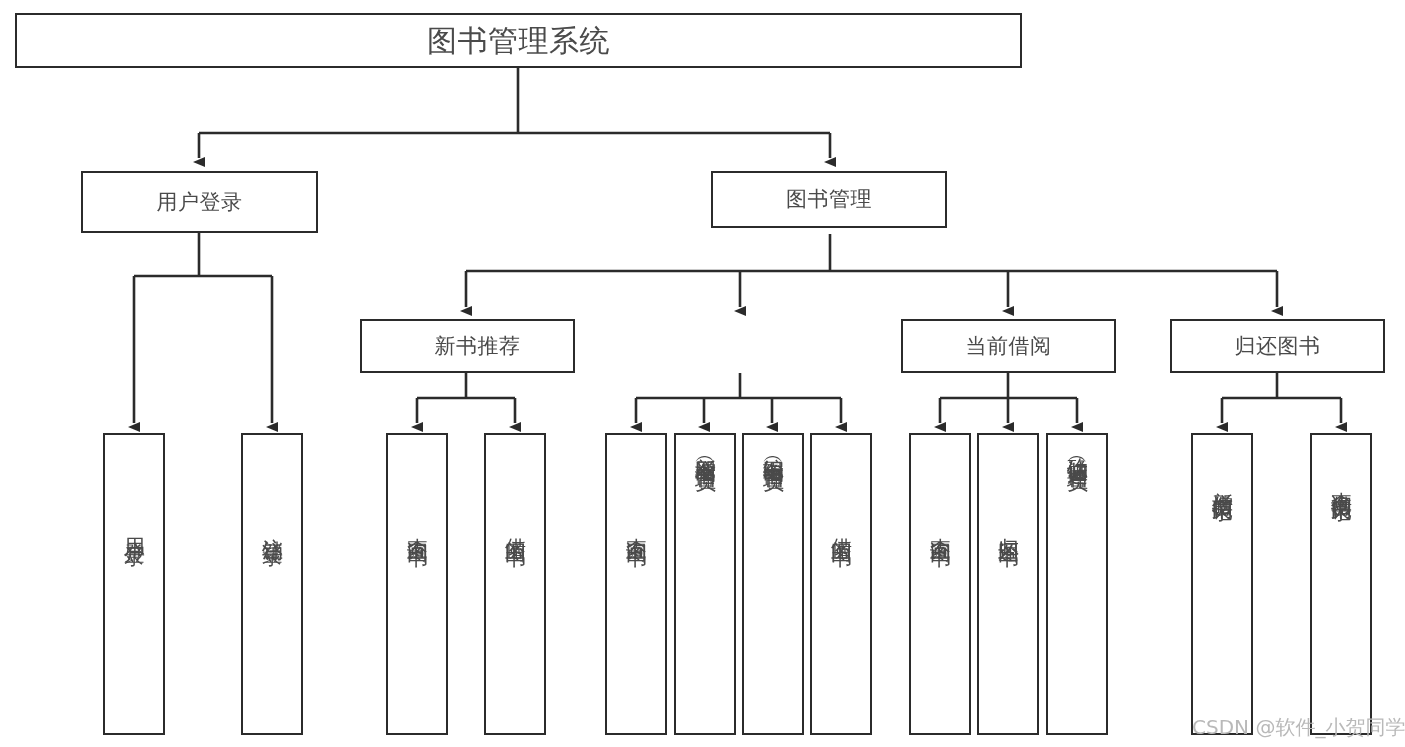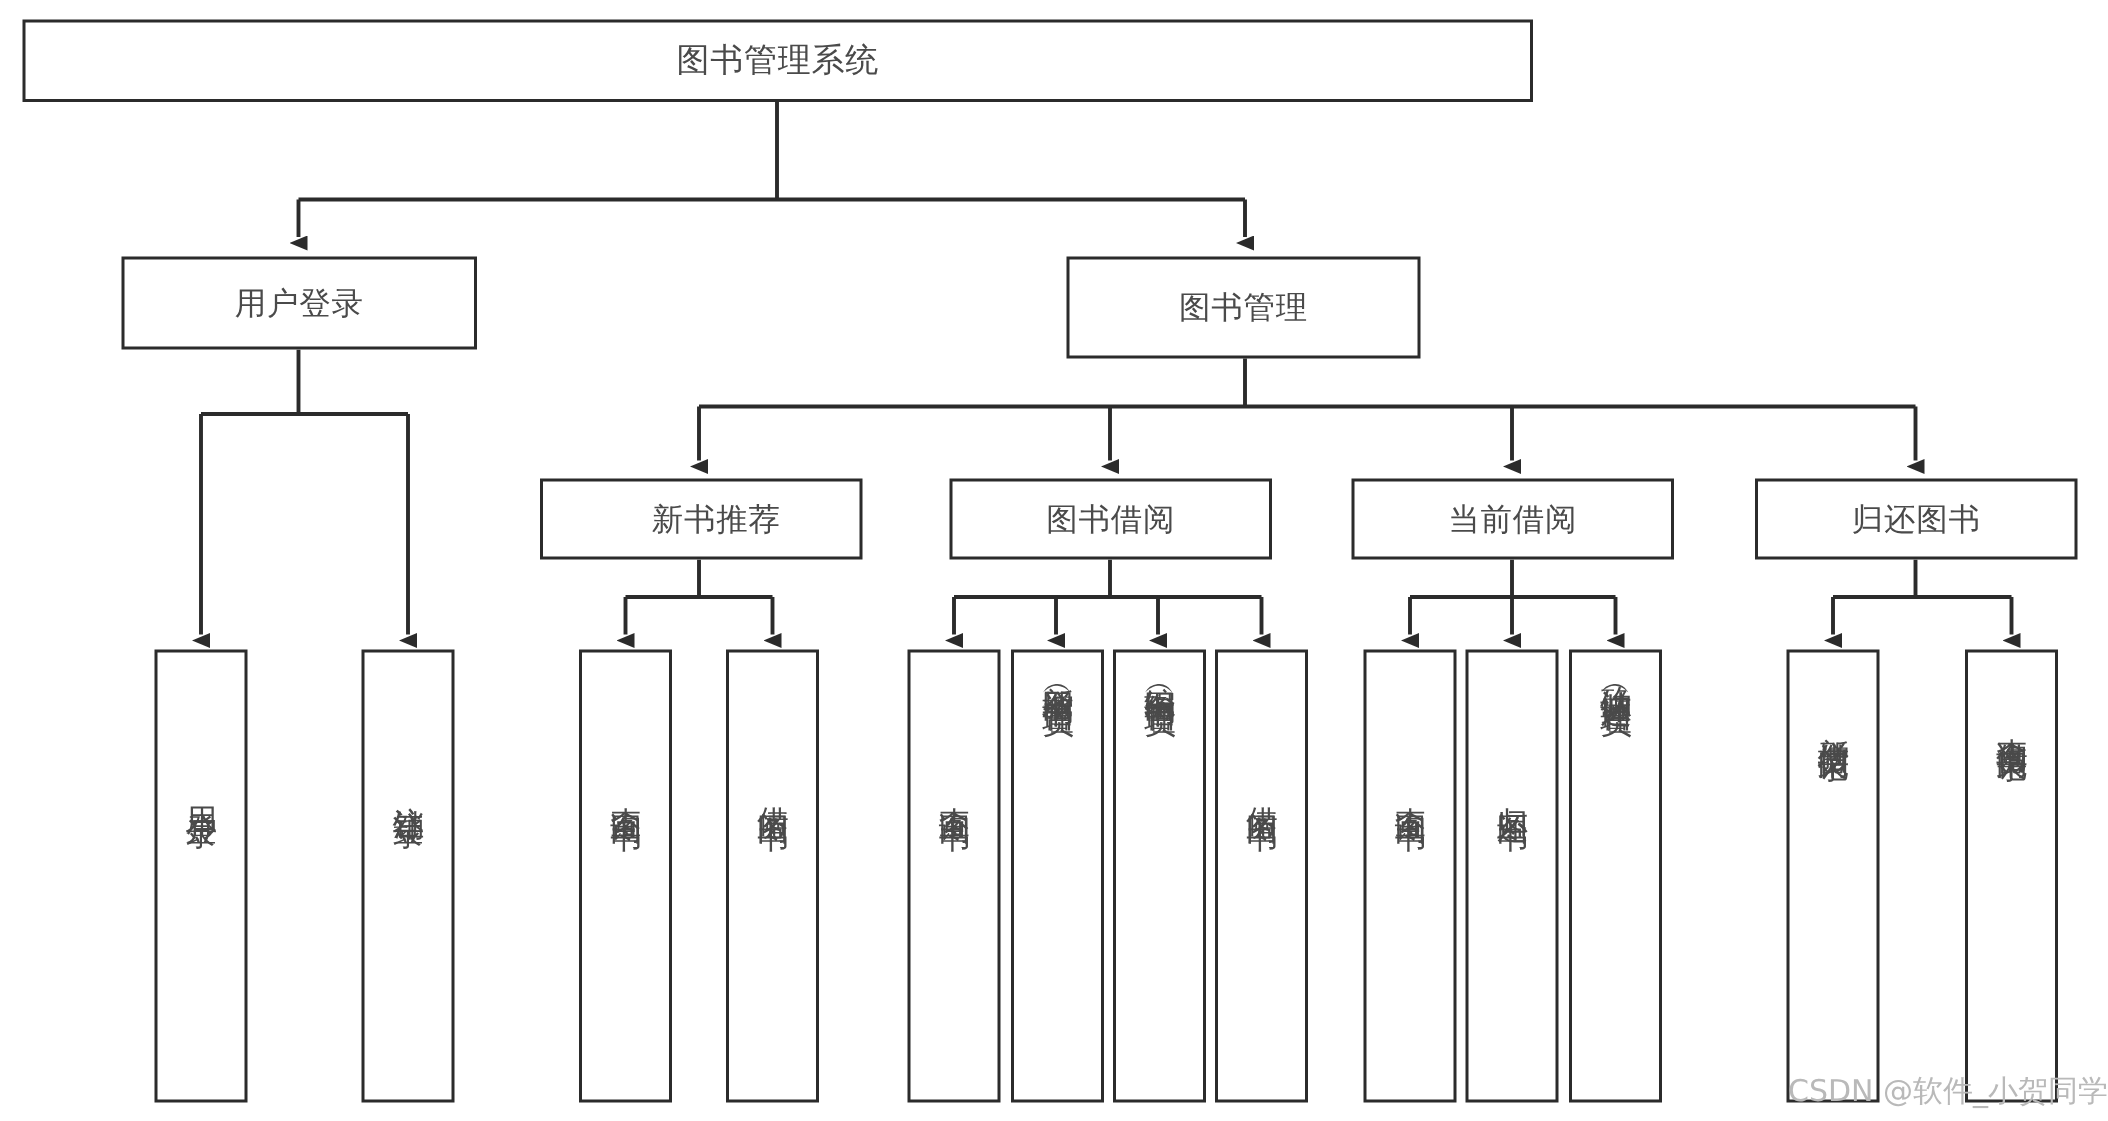--- a/index.html
+++ b/index.html
@@ -42,21 +42,21 @@
     line-height: 1.18;
     text-align: center;
     letter-spacing: 0.5px;
   }
   
   .node.h .label {
     font-size: 21px;
     white-space: nowrap;
   }
   .node.root .label {
-    font-size: 22px;
+    font-size: 30px;
   }
   
   .node.v {
     align-items: flex-start;
     justify-content: center;
     padding-top: 4px;
   }
   .node.v .label {
     font-size: 21px;
     writing-mode: vertical-rl;
@@ -133,30 +133,27 @@
     </g>
   </svg>
 
   <div class="node h root" style="left:15px; top:13px; width:1007px; height:55px;">
     <span class="label">图书管理系统</span>
   </div>
 
   <div class="node h" style="left:81px; top:171px; width:237px; height:62px;">
     <span class="label">用户登录</span>
   </div>
-  <div class="node h" style="left:711px; top:171px; width:236px; height:68px;">
+  <div class="node h" style="left:711px; top:171px; width:236px; height:57px;">
     <span class="label">图书管理</span>
   </div>
 
   <div class="node h" style="left:360px; top:319px; width:215px; height:54px;padding-left:20px;">
     <span class="label">新书推荐</span>
   </div>
-  <div class="node h" style="left:633px; top:319px; width:215px; height:54px;">
-    <span class="label">图书借阅</span>
-  </div>
   <div class="node h" style="left:901px; top:319px; width:215px; height:54px;">
     <span class="label">当前借阅</span>
   </div>
   <div class="node h" style="left:1170px; top:319px; width:215px; height:54px;">
     <span class="label">归还图书</span>
   </div>
 
   <div class="node v" style="left:103px; top:433px; width:62px; height:302px; padding-top:86px;">
     <span class="label">用户登录</span>
   </div>

